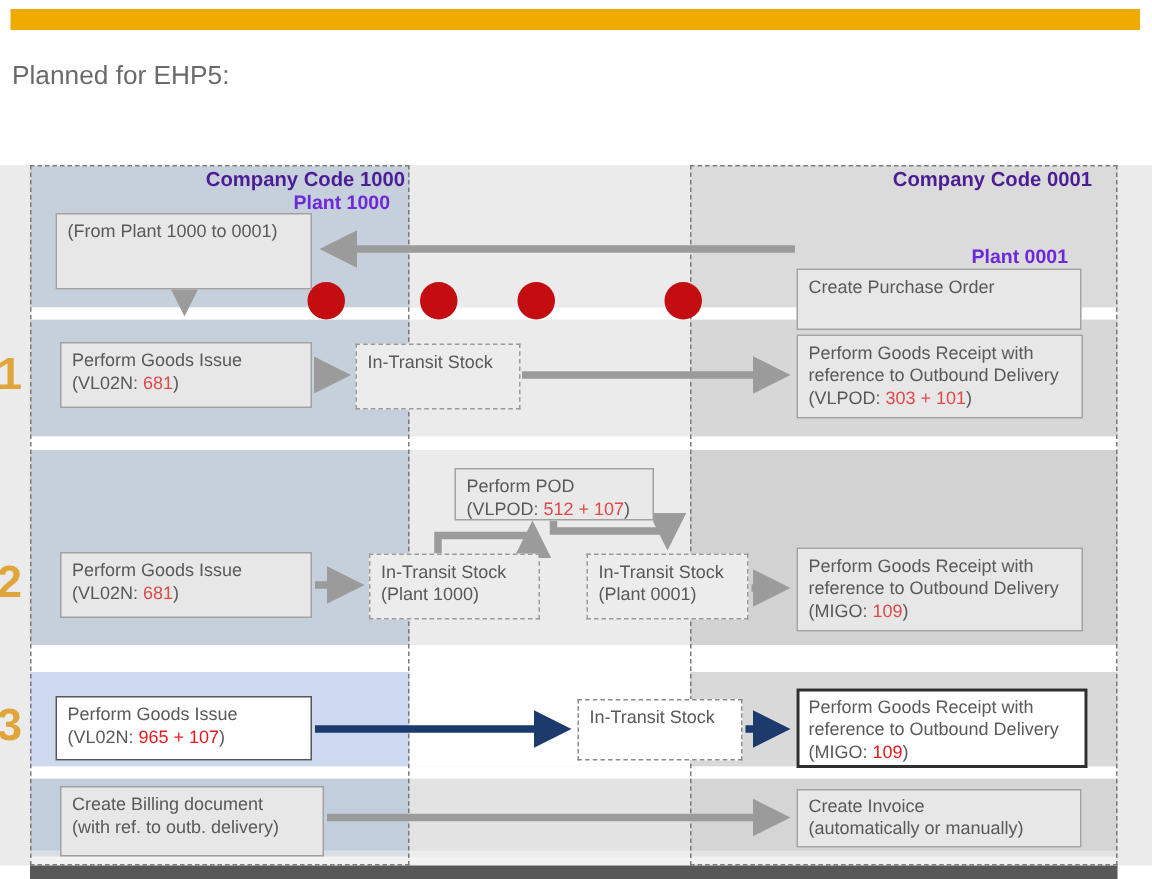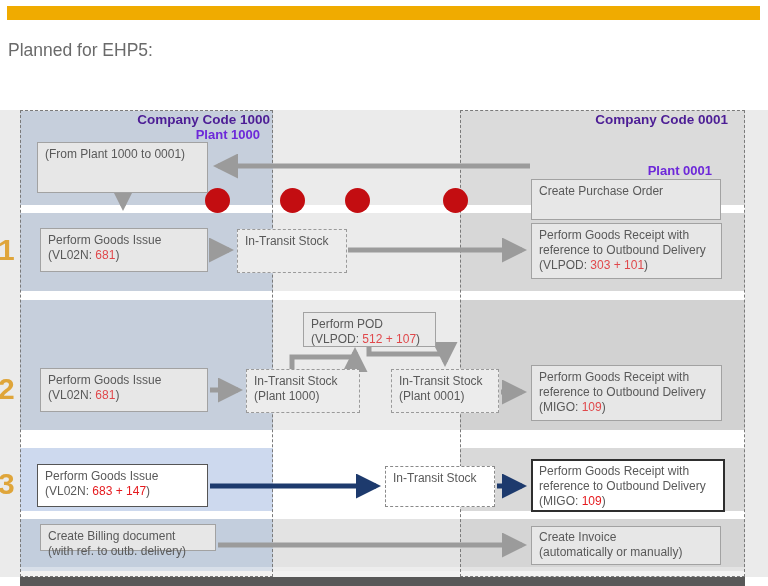--- a/index.html
+++ b/index.html
@@ -159,34 +159,34 @@
 </div>
 
 <div class="box" style="left:531px;top:365px;width:191px;height:56px;">
   <div>Perform Goods Receipt with</div>
   <div>reference to Outbound Delivery</div>
   <div><span>(MIGO: </span><span class="code">109</span><span>)</span></div>
 </div>
 
 <div class="box hl-solid" style="left:37px;top:464px;width:171px;height:43px;">
   <div>Perform Goods Issue</div>
-  <div><span>(VL02N: </span><span class="code-bright">683 + 147</span><span>)</span></div>
+  <div><span>(VL02N: </span><span class="code-bright">965 + 107</span><span>)</span></div>
 </div>
 
 <div class="box hl-dashed" style="left:385px;top:466px;width:110px;height:41px;">
   <div>In-Transit Stock</div>
 </div>
 
 <div class="box hl-strong" style="left:531px;top:459px;width:194px;height:53px;">
   <div>Perform Goods Receipt with</div>
   <div>reference to Outbound Delivery</div>
   <div><span>(MIGO: </span><span class="code-bright">109</span><span>)</span></div>
 </div>
 
-<div class="box" style="left:40px;top:524px;width:176px;height:27px;">
+<div class="box" style="left:40px;top:524px;width:176px;height:47px;">
   <div>Create Billing document</div>
   <div>(with ref. to outb. delivery)</div>
 </div>
 
 <div class="box" style="left:531px;top:526px;width:190px;height:39px;padding-top:3px;">
   <div>Create Invoice</div>
   <div>(automatically or manually)</div>
 </div>
 
 </body></html>

